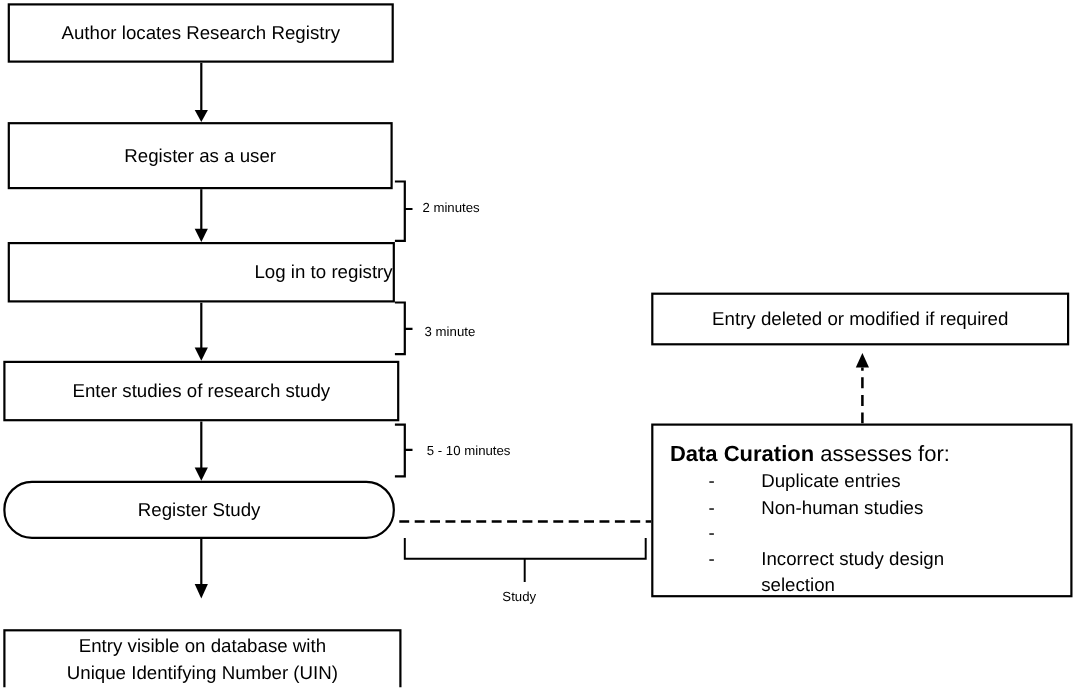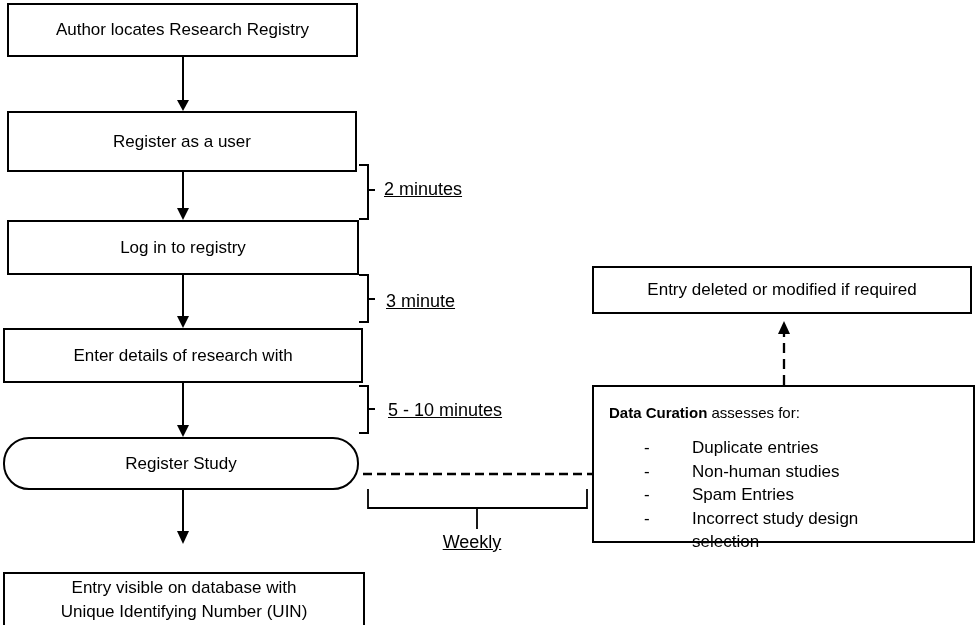--- a/index.html
+++ b/index.html
@@ -27,42 +27,41 @@
     border: 2px solid #000000;
     display: flex;
     align-items: center;
     justify-content: center;
     text-align: center;
     font-size: 17px;
     line-height: 24px;
   }
   #b1 { left: 7px;   top: 3px;   width: 351px; height: 54px; }
   #b2 { left: 7px;   top: 111px; width: 350px; height: 61px; }
-  #b3 { left: 7px;   top: 220px; width: 352px; height: 55px; }
+  #b3 { left: 7px;   top: 220px; width: 352px; height: 55px; justify-content: flex-end; }
   #b4 { left: 3px;   top: 328px; width: 360px; height: 55px; }
   #b5 { left: 3px;   top: 437px; width: 356px; height: 53px; border-radius: 26px; }
   #b6 { left: 3px;   top: 544px; width: 362px; height: 56px; flex-direction: column; margin-top: 28px; }
   #b7 { left: 592px; top: 266px; width: 380px; height: 48px; }
   #b8 {
     left: 592px; top: 385px; width: 383px; height: 158px;
     display: block;
     text-align: left;
     padding: 15px 18px 0 15px;
   }
-  .cur-title { font-size: 15px; line-height: 22px; margin-bottom: 12px; }
+  .cur-title { font-size: 20px; line-height: 22px; margin-bottom: 2px; }
   .cur-title .bold { font-weight: bold; }
   .cur-row { display: flex; padding-left: 35px; font-size: 17px; line-height: 23.5px; }
   .cur-dash { width: 48px; flex: 0 0 48px; }
   .cur-text { width: 225px; }
   .time-label {
     position: absolute;
-    font-size: 18px;
+    font-size: 12px;
     line-height: 20px;
     white-space: nowrap;
-    text-decoration: underline;
   }
   #t1 { left: 384px; top: 179px; }
   #t2 { left: 386px; top: 291px; }
   #t3 { left: 388px; top: 400px; }
   #t-weekly { left: 472px; top: 532px; transform: translateX(-50%); }
 </style>
 </head>
 <body>
 
 <div class="canvas">
@@ -106,21 +105,21 @@
   <div class="box" id="b1">
     <span>Author locates Research Registry</span>
   </div>
   <div class="box" id="b2">
     <span>Register as a user</span>
   </div>
   <div class="box" id="b3">
     <span>Log in to registry</span>
   </div>
   <div class="box" id="b4">
-    <span>Enter details of research with</span>
+    <span>Enter studies of research study</span>
   </div>
   <div class="box" id="b5">
     <span>Register Study</span>
   </div>
   <div class="box" id="b6">
     <span>Entry visible on database with</span>
     <span>Unique Identifying Number (UIN)</span>
   </div>
 
   <div class="box" id="b7">
@@ -133,26 +132,25 @@
     <div class="cur-row">
       <span class="cur-dash">-</span>
       <span class="cur-text">Duplicate entries</span>
     </div>
     <div class="cur-row">
       <span class="cur-dash">-</span>
       <span class="cur-text">Non-human studies</span>
     </div>
     <div class="cur-row">
       <span class="cur-dash">-</span>
-      <span class="cur-text">Spam Entries</span>
     </div>
     <div class="cur-row">
       <span class="cur-dash">-</span>
       <span class="cur-text">Incorrect study design selection</span>
     </div>
   </div>
 
   <div class="time-label" id="t1">2 minutes</div>
   <div class="time-label" id="t2">3 minute</div>
   <div class="time-label" id="t3">5 - 10 minutes</div>
-  <div class="time-label" id="t-weekly">Weekly</div>
+  <div class="time-label" id="t-weekly">Study</div>
 
 </div>
 
 </body></html>

